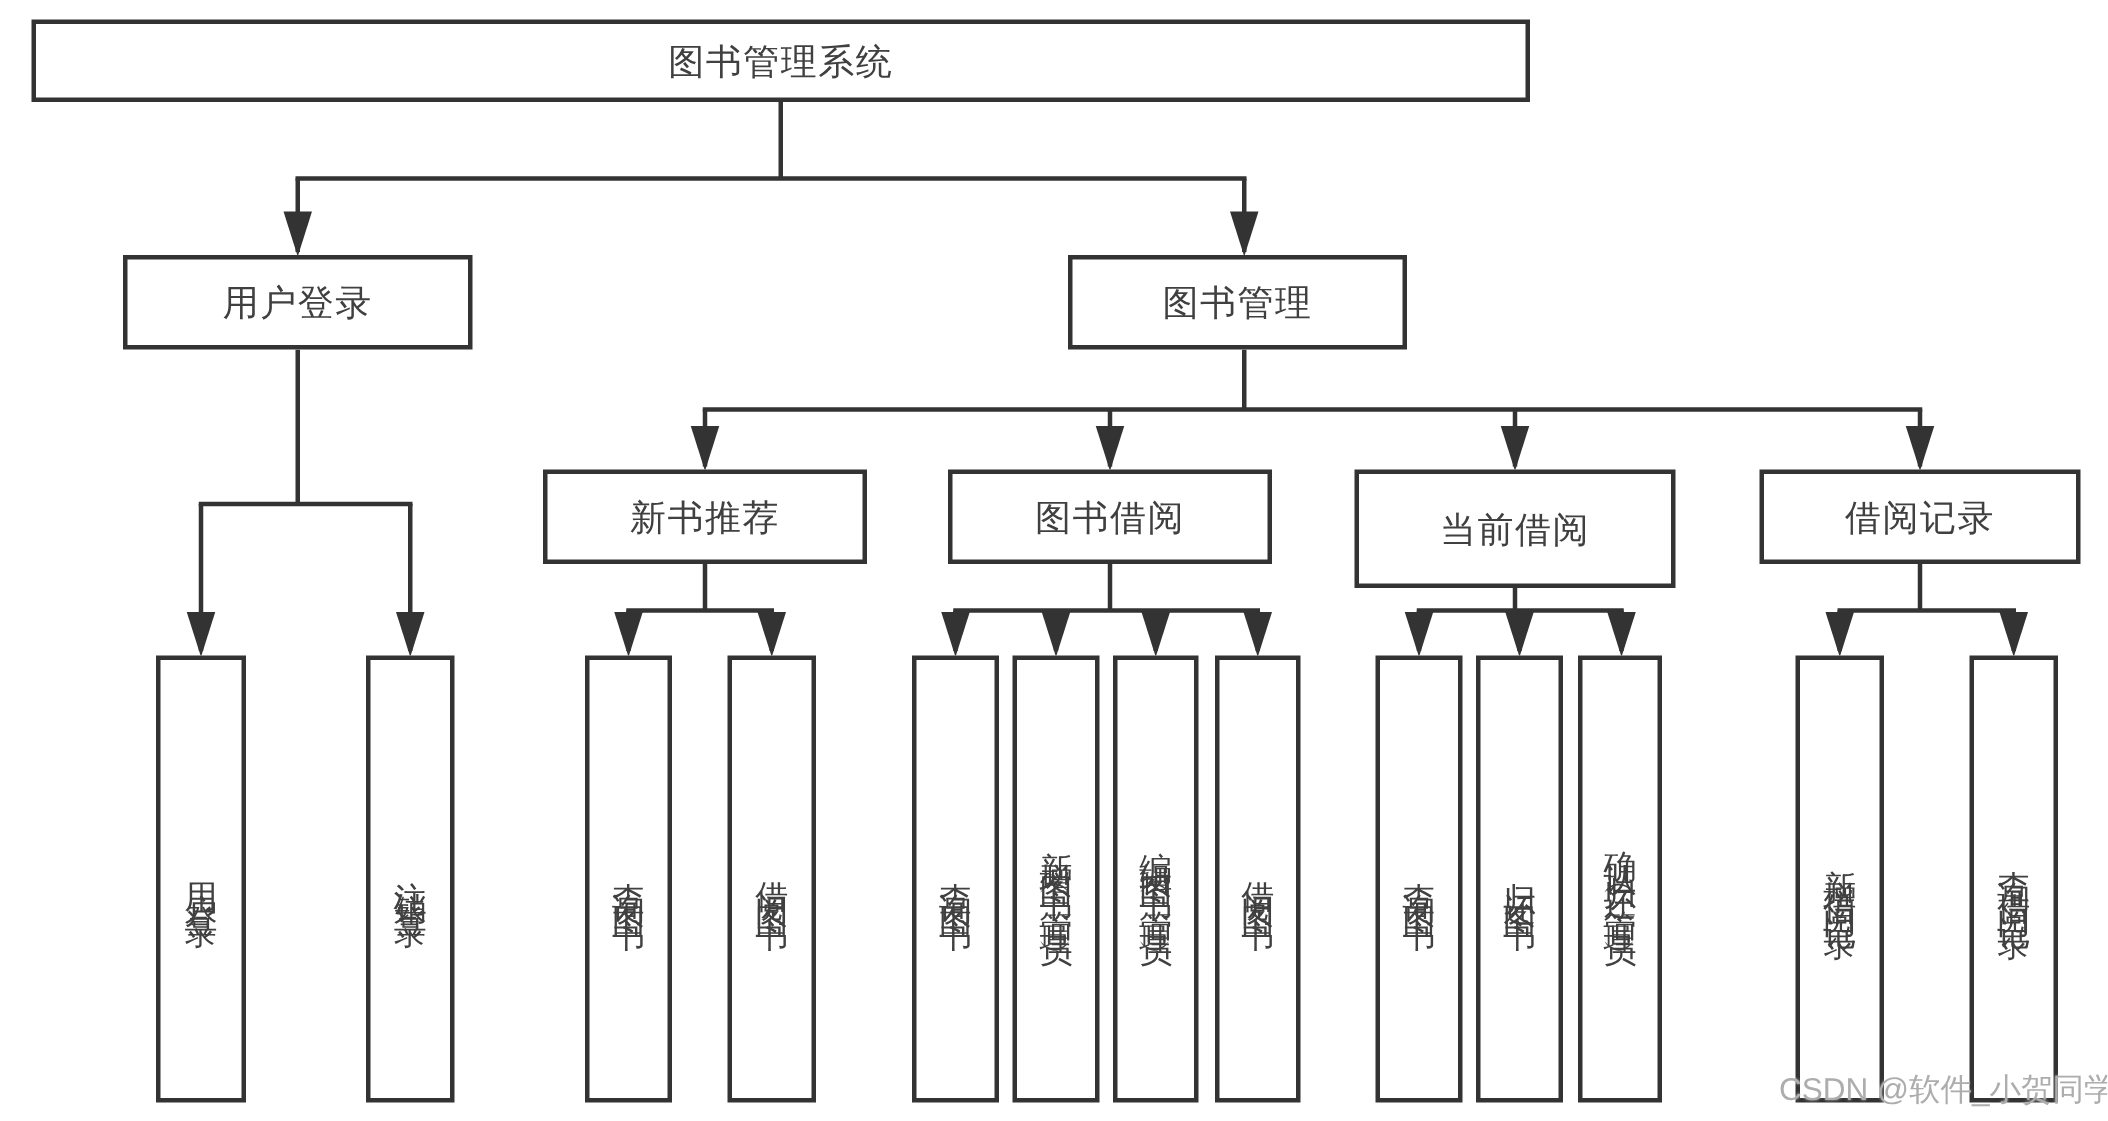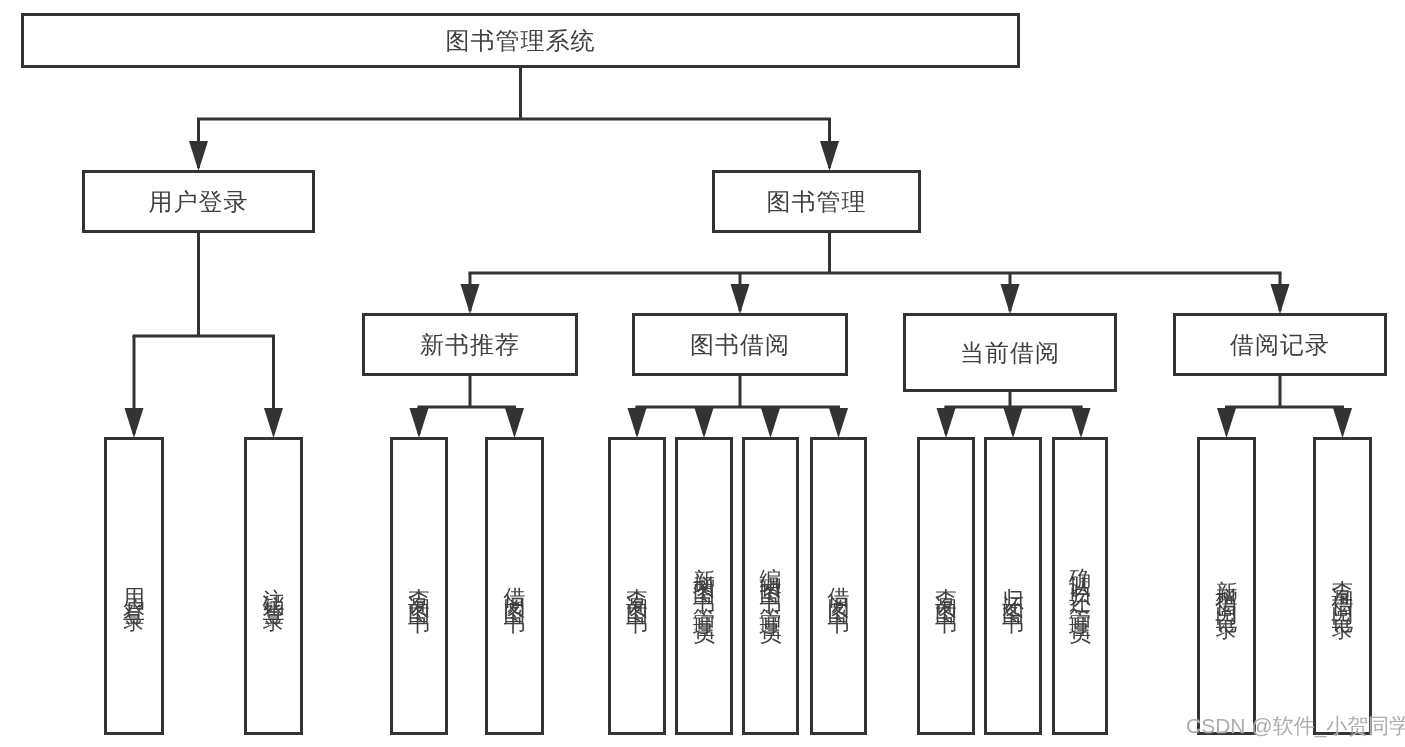--- a/index.html
+++ b/index.html
@@ -136,21 +136,21 @@
     <line x1="1225" y1="407" x2="1344" y2="407"></line>
     <line x1="1226.5" y1="407" x2="1226.5" y2="434"></line>
     <line x1="1342.5" y1="407" x2="1342.5" y2="434"></line>
     <polygon points="1226.5,438 1217,408 1236,408"></polygon>
     <polygon points="1342.5,438 1333,408 1352,408"></polygon>
   </svg>
 
   <div class="hbox" style="left:21px; top:13px; width:999px; height:55px;">图书管理系统</div>
 
   <div class="hbox" style="left:82px; top:170px; width:233px; height:63px;">用户登录</div>
-  <div class="hbox" style="left:712px; top:170px; width:209px; height:63px;text-align:center;">图书管理</div>
+  <div class="hbox" style="left:712px; top:170px; width:226px; height:63px;text-align:center;">图书管理</div>
 
   <div class="hbox" style="left:632px; top:313px; width:216px; height:63px;">图书借阅</div>
   <div class="hbox" style="left:362px; top:313px; width:216px; height:63px;">新书推荐</div>
   <div class="hbox" style="left:903px; top:313px; width:214px; height:79px;">当前借阅</div>
   <div class="hbox" style="left:1173px; top:313px; width:214px; height:63px;">借阅记录</div>
 
   <div class="leaf" style="left:104px; width:60px;">用户登录</div>
   <div class="leaf" style="left:244px; width:59px;">注销登录</div>
 
   <div class="leaf" style="left:390px; width:58px;">查询图书</div>

